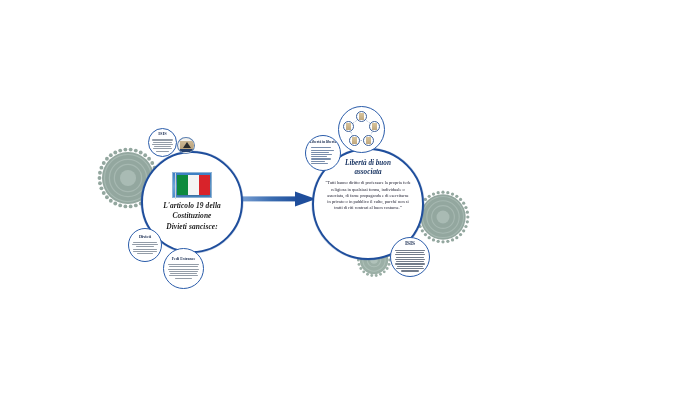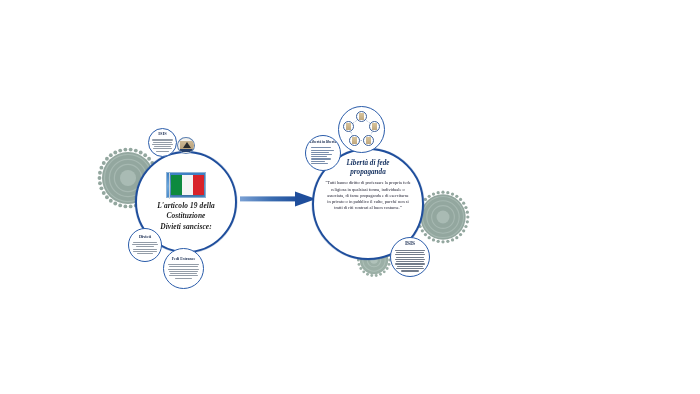--- a/index.html
+++ b/index.html
@@ -34,21 +34,21 @@
     border: 2.2px solid #1f4e9c;
     box-shadow: 0 0 0 0.6px rgba(31,78,156,0.25);
   }
   
   .circ-sat {
     border: 1.2px solid #2a5caa;
   }
 
   
   #left-main {
-    left: 135px; top: 151px;
+    left: 141px; top: 151px;
     width: 102px; height: 102px;
     z-index: 6;
   }
   .flag {
     width: 40px; height: 26px;
     margin-bottom: 3px;
     position: relative;
     background: linear-gradient(180deg,#3c7fc4 0%, #6aa6dc 55%, #4b8ccb 100%);
     border: 0.5px solid #8fb4d6;
   }
@@ -389,22 +389,22 @@
         <span style="width:96%"></span>
       <span style="width:92%"></span>
         <span style="width:85%"></span>
         <span style="width:90%"></span>
       <span style="width:55%"></span>
     </div>
   </div>
 
   <div class="circ circ-main" id="right-main">
     <div class="right-title">
-      <div>Libertà di fede</div>
-      <div>propaganda</div>
+      <div>Libertà di buon</div>
+      <div>associata</div>
     </div>
     <div class="right-body">“Tutti hanno diritto di professare la propria fede religiosa in qualsiasi forma, individuale o associata, di farne propaganda e di esercitarne in privato o in pubblico il culto, purché non si tratti di riti contrari al buon costume.”</div>
   </div>
 
   <div class="circ circ-sat" id="sat-network">
     <div class="net-grid">
       <svg width="41" height="41" viewBox="0 0 41 41" style="position:absolute;left:0;top:0">
         <g stroke="#6d8ebc" stroke-width="0.6" stroke-dasharray="1.5 1.5" fill="none">
           <line x1="20.5" y1="8" x2="7.5" y2="17.5"></line>
           <line x1="20.5" y1="8" x2="33.5" y2="17.5"></line>

